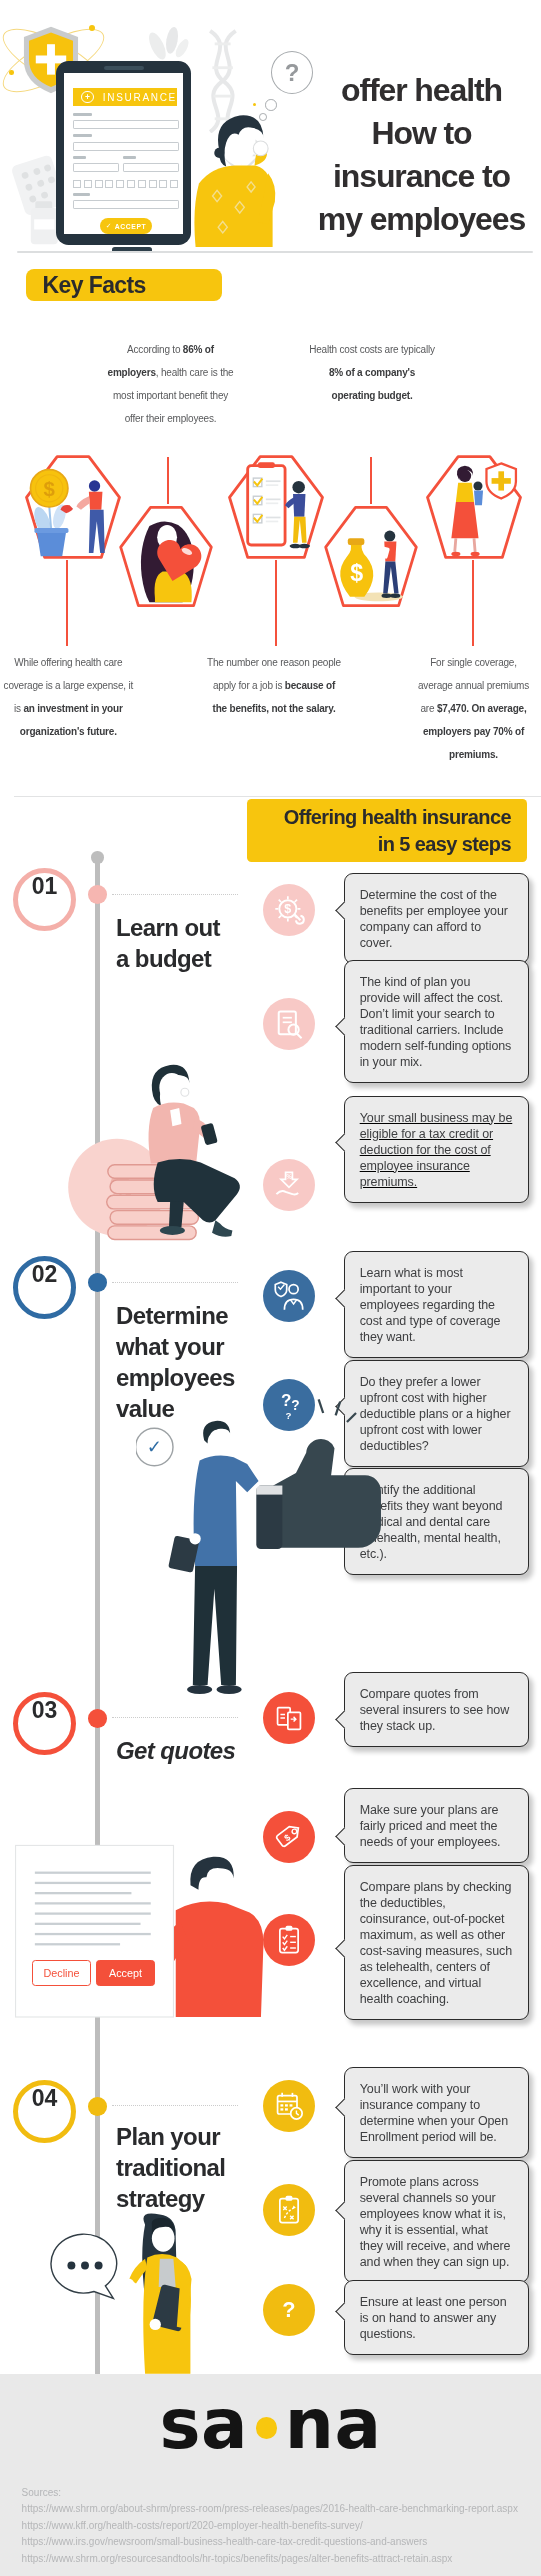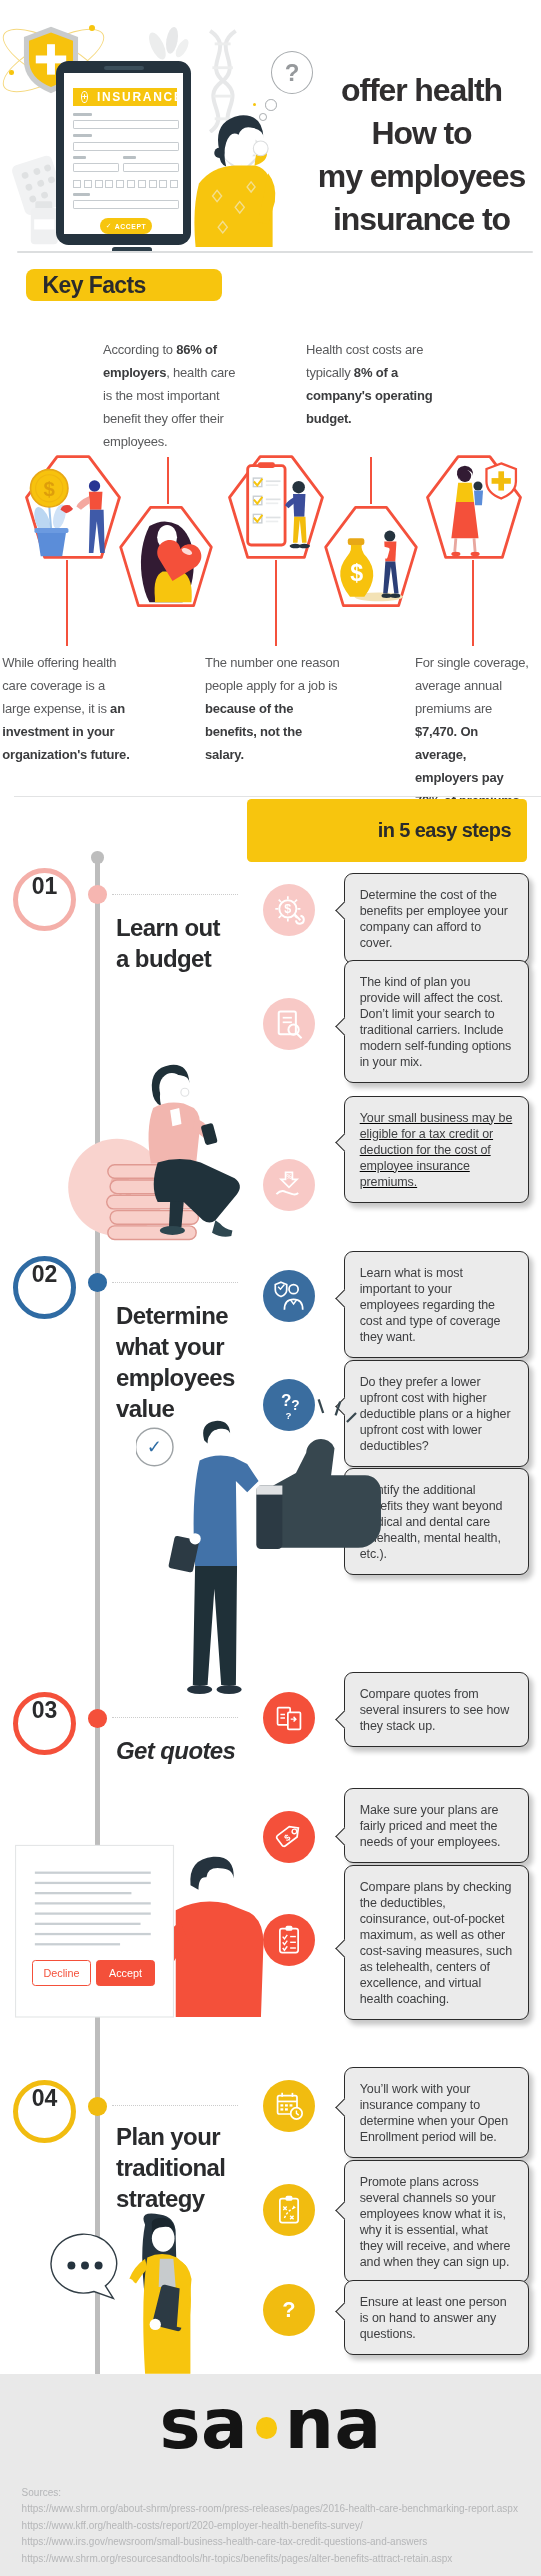--- a/index.html
+++ b/index.html
@@ -13,37 +13,37 @@
   .main-title span{display:block;}
   .desk-line{position:absolute;left:17px;top:251px;width:516px;height:1.7px;background:#dcdedf;border-radius:1.1px;}
   .orbit{position:absolute;width:111px;height:37px;border:1.1px solid #f5d87e;border-radius:50%;}
   .shield-wrap{position:absolute;left:20.4px;top:25px;width:62px;height:70px;}
   .phone{position:absolute;left:56px;top:61px;width:135px;height:184px;background:#25333e;border-radius:12.5px;}
   .phone .speaker{position:absolute;left:48px;top:4.5px;width:40px;height:4.5px;border-radius:2.3px;background:#3c4f5b;}
   .phone .screen{position:absolute;left:8px;top:12px;width:119px;height:161px;background:#fff;}
   .ins-bar{position:absolute;left:9px;top:15.3px;width:104px;height:17.6px;background:#f7c50e;display:flex;align-items:center;}
   .ins-bar .pluscirc{width:10.8px;height:10.8px;border:1.1px solid #fff;border-radius:50%;margin-left:8px;
      color:#fff;font-size:8.5px;line-height:10.2px;text-align:center;font-weight:700;}
-  .ins-bar .ins-txt{color:#fff;font-size:12px;font-weight:700;letter-spacing:1.7px;margin-left:9px;}
+  .ins-bar .ins-txt{color:#fff;font-size:10px;font-weight:400;letter-spacing:1.7px;margin-left:9px;}
   .f-label{position:absolute;height:2.8px;background:#b9c0c4;border-radius:1.1px;}
   .f-input{position:absolute;height:7.4px;border:1.1px solid #c7ccd0;border-radius:1.1px;background:#fff;}
   .f-check{position:absolute;width:6.2px;height:6.2px;border:1.1px solid #c7ccd0;background:#fff;}
   .accept-btn{position:absolute;left:36px;top:145px;width:52px;height:16px;background:#f7c50e;border-radius:8.5px;
      color:#fff;font-size:6.8px;font-weight:700;letter-spacing:0.6px;display:flex;align-items:center;justify-content:center;gap:2.8px;}
   .home-oval{position:absolute;left:48px;top:174px;width:40px;height:5.7px;border-radius:2.8px;background:#2e3f4a;}
   .thought-big{position:absolute;left:271px;top:51px;width:40px;height:41px;border:1.4px solid #a7abae;border-radius:50%;
      background:#fff;color:#96999c;font-size:24px;font-weight:700;display:flex;align-items:center;justify-content:center;}
   .thought-s1{position:absolute;left:265px;top:99px;width:9.6px;height:9.6px;border:1.1px solid #a7abae;border-radius:50%;background:#fff;}
   .thought-s2{position:absolute;left:259px;top:113px;width:5.7px;height:5.7px;border:1.1px solid #a7abae;border-radius:50%;background:#fff;}
   .ydot{position:absolute;border-radius:50%;background:#f7c50e;}
   
   .kf-banner{position:absolute;left:25.5px;top:269px;width:196px;height:32px;background:#f7c50e;border-radius:8px;
      display:flex;align-items:center;}
   .kf-banner h2{margin:0 0 0 17px;font-size:23px;font-weight:700;color:#2a2b2d;letter-spacing:-0.6px;}
-  .fact{position:absolute;font-size:13px;line-height:23px;color:#595a5c;letter-spacing:-0.2px;}
+  .fact{position:absolute;text-align:center;font-size:10px;line-height:23px;color:#595a5c;letter-spacing:-0.2px;}
   .fact .seg-b, .bubble .seg-b{font-weight:700;color:#3b3c3e;}
   .redline{position:absolute;width:1.7px;background:#f4513c;}
   .hex{position:absolute;width:102px;}
   .divider{position:absolute;left:14px;top:796px;width:527px;height:1.1px;background:#e2e3e4;}
   
   .steps-head{position:absolute;left:247px;top:799px;width:280px;height:63px;background:#f7c50e;border-radius:4.5px;
      display:flex;flex-direction:column;justify-content:center;}
   .steps-head span{display:block;text-align:right;padding-right:16px;font-size:20px;line-height:27px;
      font-weight:700;color:#2a2b2d;letter-spacing:-0.6px;}
   
@@ -191,22 +191,22 @@
     </svg>
     <div class="thought-big">
       <span>?</span>
     </div>
     <span class="thought-s1"></span>
     <span class="thought-s2"></span>
 
     <h1 class="main-title">
       <span>offer health</span>
       <span>How to</span>
+      <span>insurance to</span>
       <span>my employees</span>
-      <span>insurance to</span>
     </h1>
     <div class="desk-line"></div>
   </div>
 
   <div>
     <div class="kf-banner">
       <h2>Key Facts</h2>
     </div>
 
     <div class="fact" style="left:103px;top:338px;width:135px;"><span>According to </span><span class="seg-b">86% of employers</span><span>, health care is the most important benefit they offer their employees.</span></div>
@@ -302,20 +302,21 @@
 
     <div class="fact" style="left:2.3px;top:651px;width:132px;"><span>While offering health care coverage is a large expense, it is </span><span class="seg-b">an investment in your organization's future.</span></div>
     <div class="fact" style="left:205px;top:651px;width:138px;"><span>The number one reason people apply for a job is </span><span class="seg-b">because of the benefits, not the salary.</span></div>
     <div class="fact" style="left:415px;top:651px;width:117px;"><span>For single coverage, average annual premiums are </span><span class="seg-b">$7,470. On average, employers pay 70% of premiums.</span></div>
 
     <div class="divider"></div>
   </div>
 
   <div>
     <div class="steps-head">
+      <span>Offering health insurance</span>
       <span>in 5 easy steps</span>
     </div>
 
     <div class="tl-cap"></div>
     <div class="tl-line"></div>
 
     <span class="tdot" style="top:885px;background:#F6B6B1;"></span>
     <span class="dotline" style="top:894px;"></span>
     <div class="ring" style="top:868px;border-color:#F4AFA9;">
       <span>01</span>

